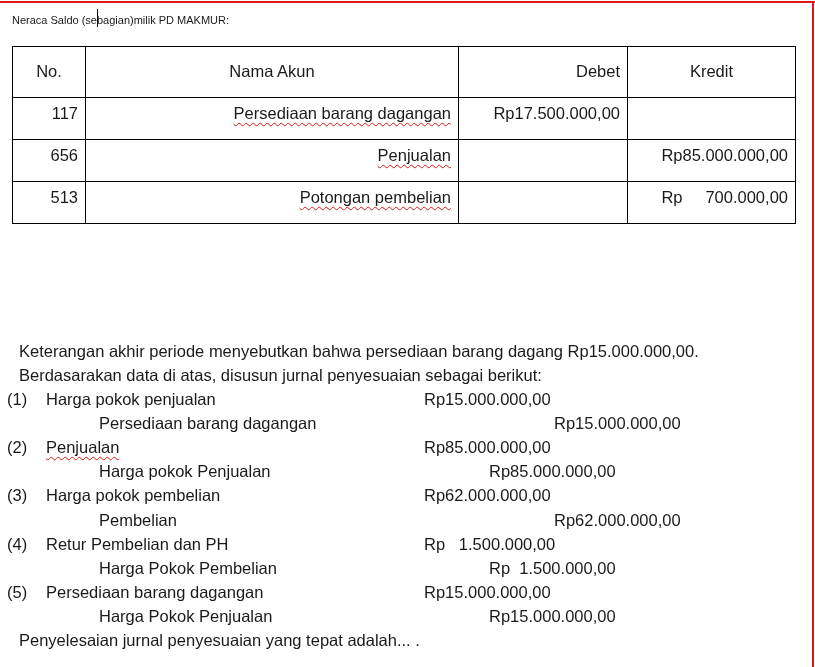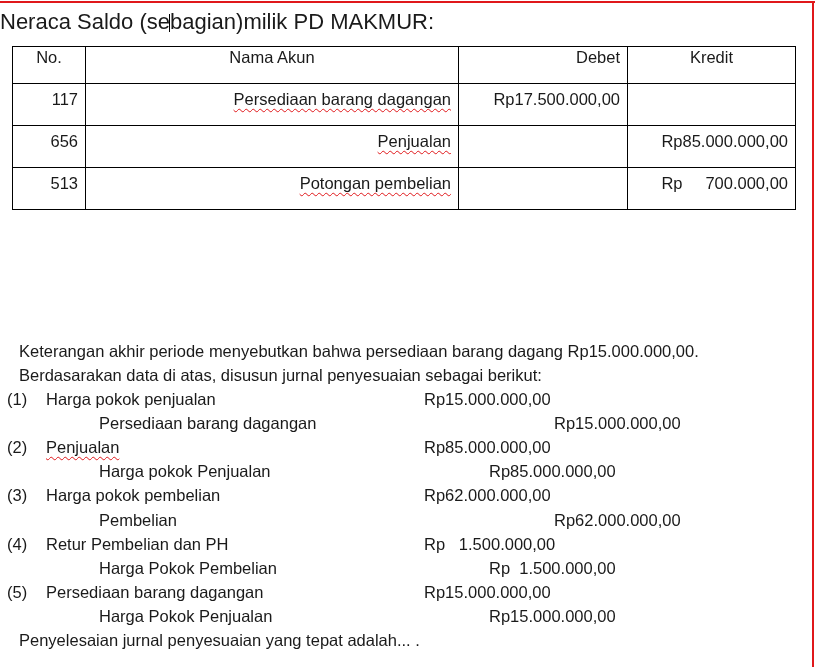--- a/index.html
+++ b/index.html
@@ -2,30 +2,30 @@
 <html><head>
 <meta charset="utf-8">
 <style>
   html, body { margin: 0; padding: 0; }
   body {
     width: 815px; height: 667px; background: #ffffff; position: relative; overflow: hidden;
     font-family: "Liberation Sans", "DejaVu Sans", sans-serif; color: #1a1a1a;
   }
   .frame-top { position: absolute; left: 0; top: 1px; width: 815px; height: 2px; background: #e0181b; }
   .frame-right { position: absolute; left: 812px; top: 1px; width: 2px; height: 666px; background: #e0181b; }
-  .title { position: absolute; left: 0; top: 9px; font-size: 22px; }
+  .title { position: absolute; left: 12px; top: 9px; font-size: 11px; }
   .caret { display: inline-block; width: 1px; height: 18px; background: #000; vertical-align: -3px; margin: 0 -0.5px; }
   table.saldo {
     position: absolute; left: 12px; top: 46px; border-collapse: collapse;
     font-size: 16.5px;
   }
   table.saldo td, table.saldo th {
     border: 1.3px solid #000; padding: 0 7px; height: 41px; vertical-align: top; font-weight: normal;
   }
-  table.saldo th { padding-top: 1px; text-align: center; height: 35px; }
+  table.saldo th { padding-top: 15px; text-align: center; height: 35px; }
   table.saldo td { padding-top: 6px; height: 35px; text-align: right; }
   .c-no { width: 58px; text-align: right; }
   .c-name { width: 358px; text-align: left; }
   .c-deb { width: 154px; text-align: right; }
   .c-kred { width: 153px; text-align: right; }
   .squig {
     text-decoration: underline wavy #e0181b; text-decoration-thickness: 1px; text-underline-offset: 3px;
   }
   .pre { white-space: pre; }
   .para { position: absolute; left: 19px; font-size: 16.5px; white-space: pre; }

